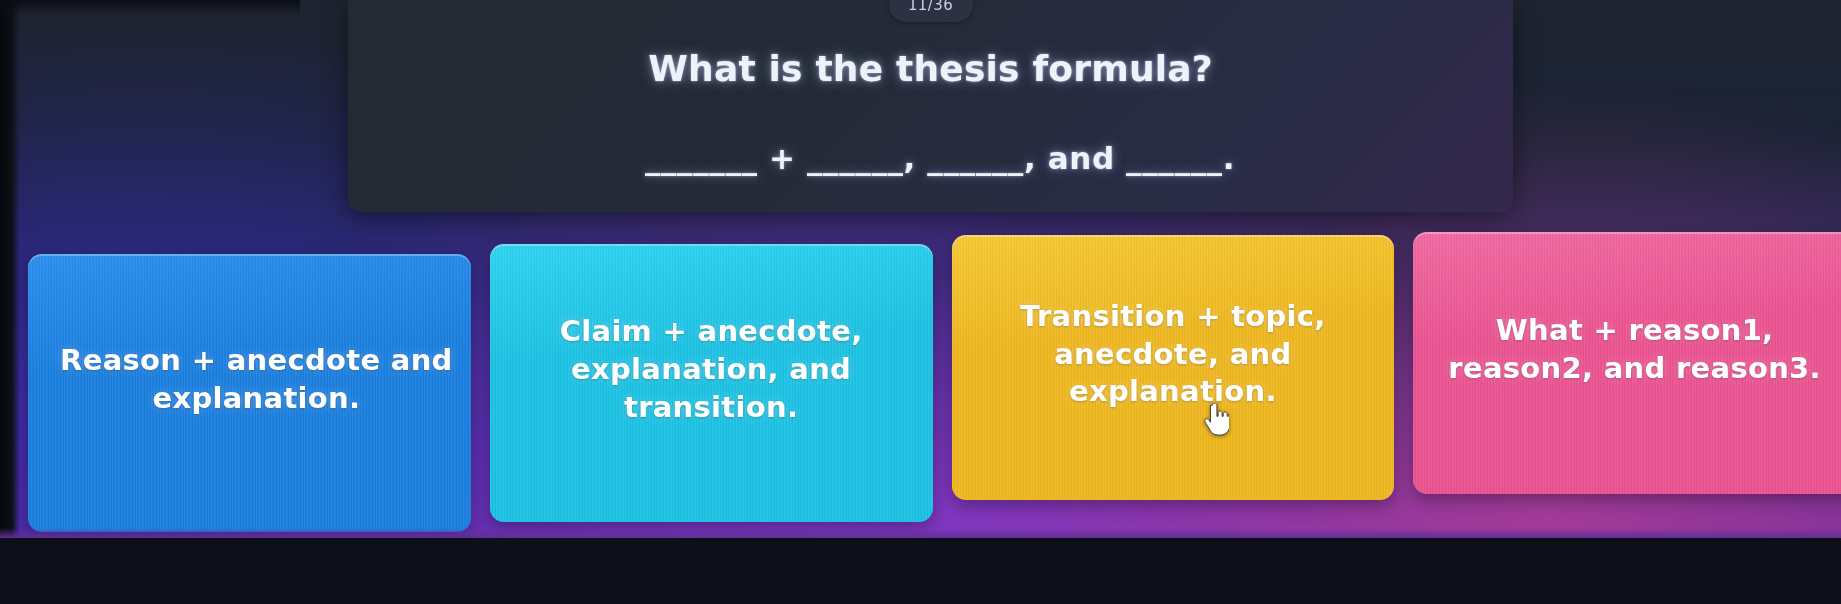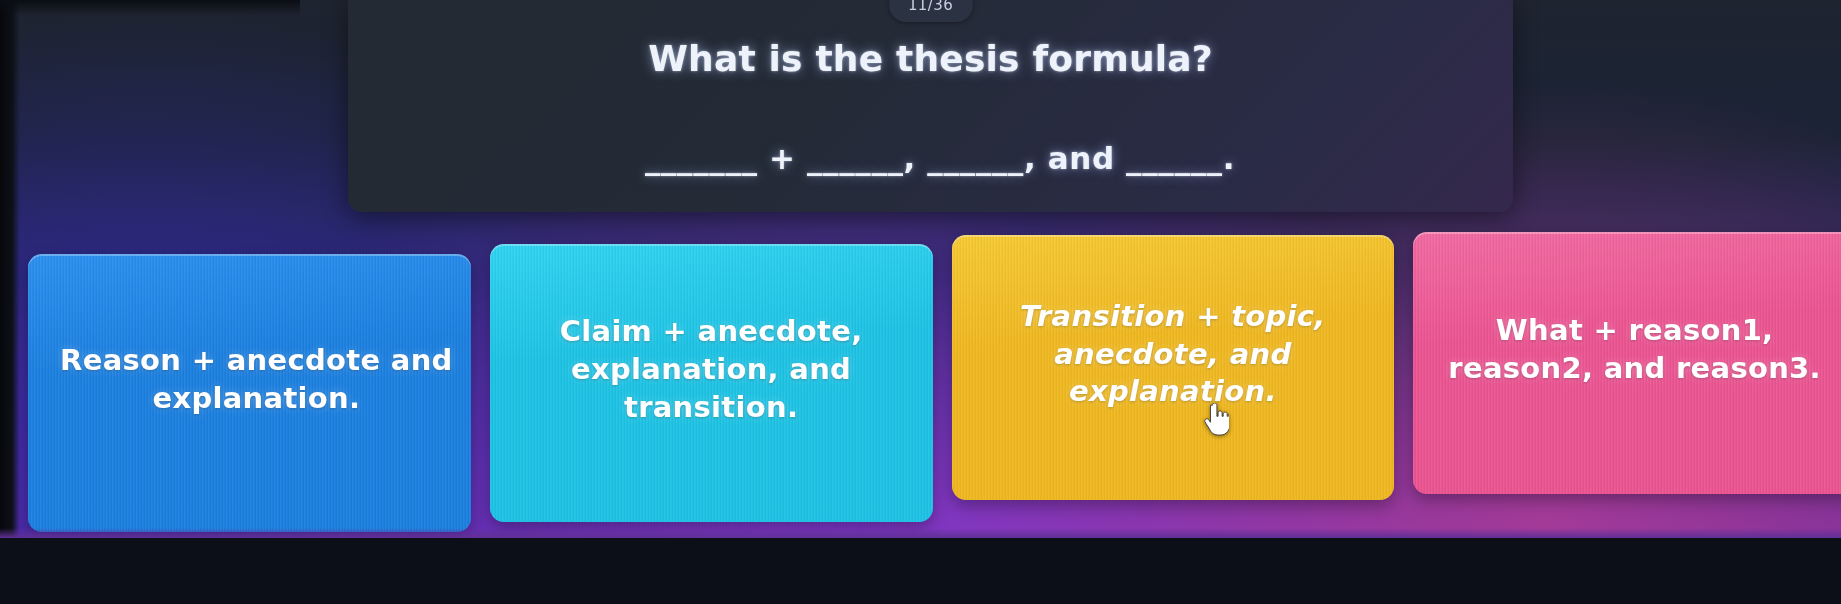--- a/index.html
+++ b/index.html
@@ -57,21 +57,21 @@
     border-radius:18px;
     display:flex; align-items:center; justify-content:center;
     color:#c9cfe0;
     font-size:15px;
     letter-spacing:0.4px;
     box-shadow:0 1px 5px rgba(0,0,0,0.35);
   }
 
   #question-title {
     position:absolute;
-    left:0; top:38px; width:100%;
+    left:0; top:48px; width:100%;
     text-align:center;
     color:#eef2fb;
     font-size:36px;
     font-weight:700;
     letter-spacing:0.2px;
     text-shadow:0 0 12px rgba(180,200,255,0.55), 0 0 3px rgba(255,255,255,0.5);
   }
 
   #question-blanks {
     position:absolute;
@@ -124,21 +124,21 @@
       rgba(255,255,255,0.055) 1px,
       rgba(0,0,0,0.035) 2px,
       rgba(0,0,0,0.035) 3px);
     pointer-events:none;
   }
   .answer-card .answer-text { position:relative; z-index:2; }
 
   
   .answer-card.c0 { margin-top:22px;  height:278px;padding-left:32px; }
   .answer-card.c1 { margin-top:12px;  height:278px; }
-  .answer-card.c2 { margin-top:3px;   height:265px;font-style:italic; }
+  .answer-card.c2 { margin-top:3px;   height:265px; }
   .answer-card.c3 { margin-top:0px;   height:262px; }
 
   
   #mouse-cursor {
     position:absolute;
     left:1203px; top:403px;
     width:26px; height:34px;
     z-index:50;
     pointer-events:none;
     filter:drop-shadow(0 1px 2px rgba(0,0,0,0.45));

